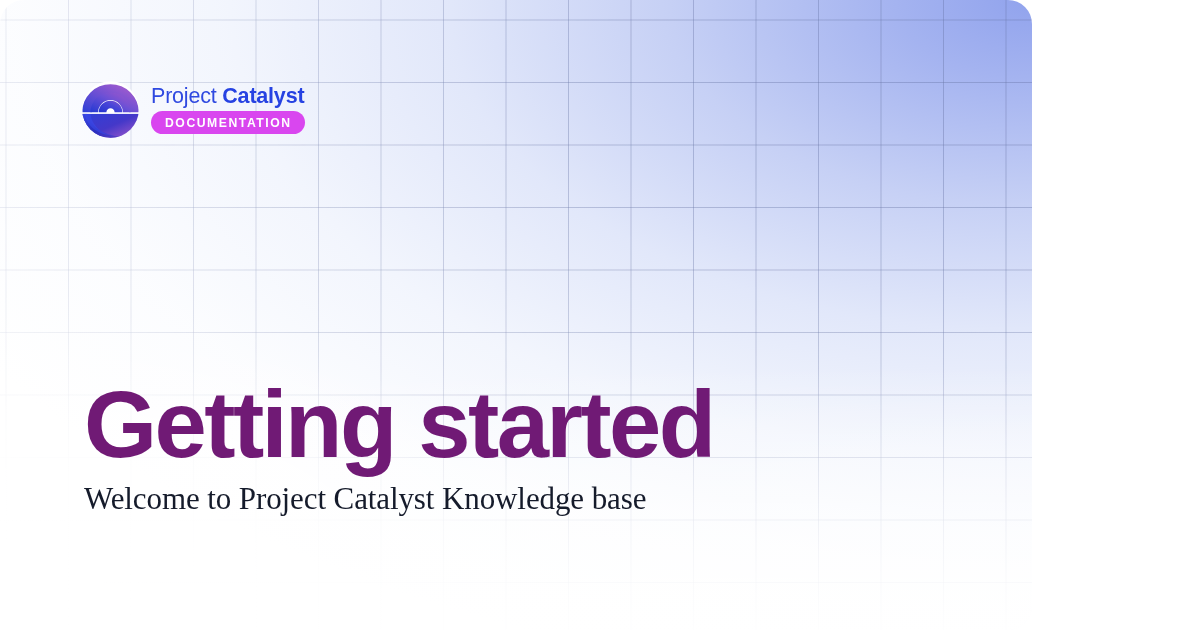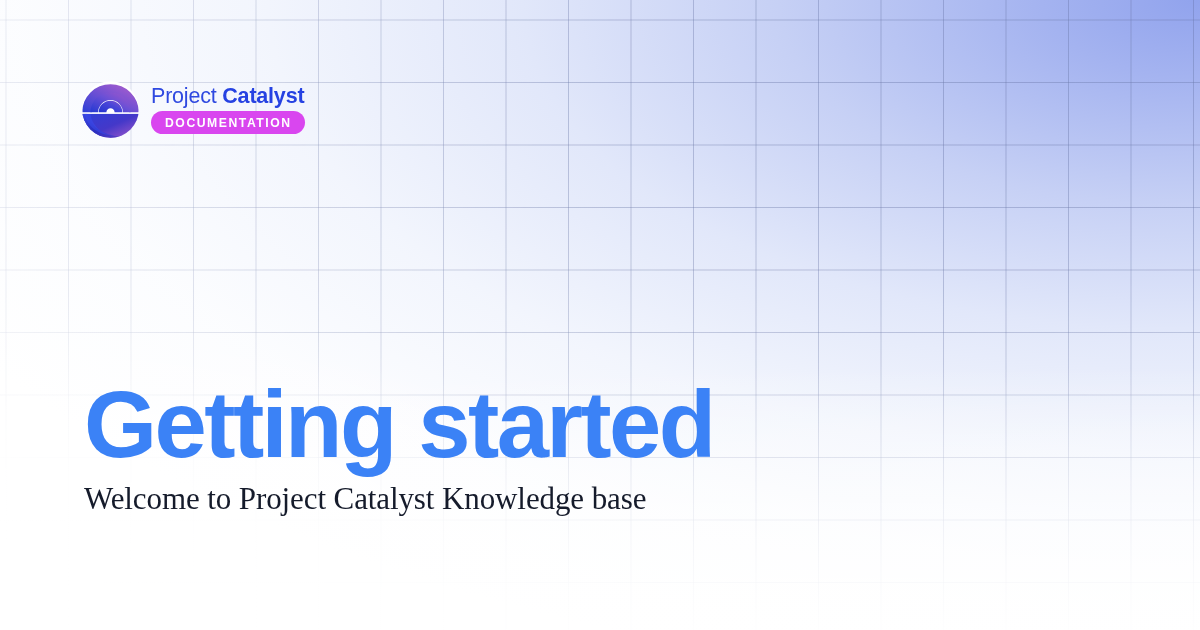--- a/index.html
+++ b/index.html
@@ -8,24 +8,25 @@
     padding: 0;
     background: #ffffff;
   }
   body {
     font-family: "Liberation Sans", sans-serif;
     -webkit-font-smoothing: antialiased;
   }
 
   .canvas {
     position: relative;
-    width: 1200px;
+    width: 1032px;
     height: 630px;
     overflow: hidden;
     background: #ffffff;
+    border-radius: 24px;
   }
 
   
   .bg-base {
     position: absolute;
     inset: 0;
     background: #ffffff;
   }
 
   
@@ -138,21 +139,21 @@
     top: 378px;
     width: 1040px;
   }
 
   .hero-title {
     margin: 0;
     font-size: 94px;
     font-weight: 700;
     letter-spacing: -2.6px;
     line-height: 1.0;
-    color: #3b82f6;
+    color: #701a75;
     white-space: nowrap;
   }
 
   .hero-subtitle {
     margin: 8px 0 0 0;
     font-size: 31px;
     font-weight: 400;
     letter-spacing: -0.1px;
     line-height: 1.2;
     color: #151b2b;

